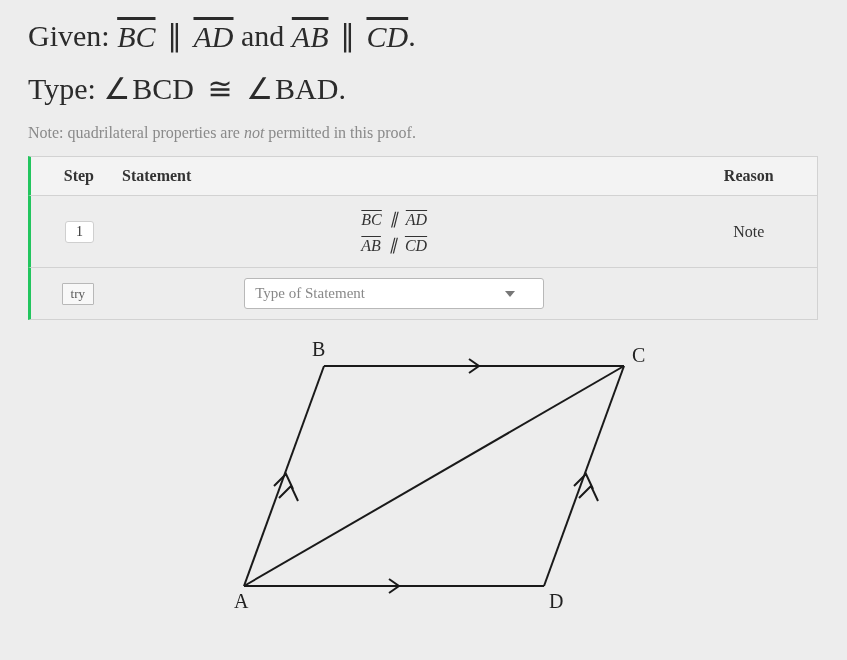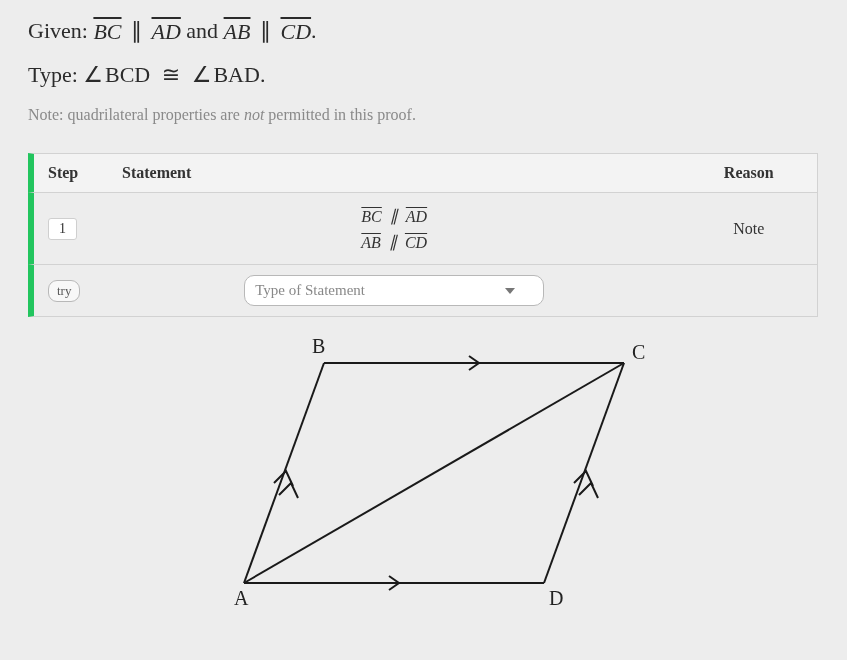--- a/index.html
+++ b/index.html
@@ -6,37 +6,37 @@
     body {
       font-family: "Times New Roman", Georgia, serif;
       background: #ededed;
       width: 847px;
       height: 660px;
       padding: 18px 28px;
       color: #222;
       overflow: hidden;
     }
     .given-line, .prove-line {
-      font-size: 22px;
+      font-size: 30px;
       margin-bottom: 18px;
       color: #2b2b2b;
     }
     .overline {
       text-decoration: overline;
       font-style: italic;
       display: inline-block;
       transform: translateY(1px);
     }
     .parallel-sym { display: inline-block; padding: 0 4px; }
     .angle-sym::before { content: "\2220"; padding-right: 2px; }
     .congr-sym::before { content: "\2245"; padding: 0 6px; }
     .note {
       font-size: 16px;
       color: #8a8a8a;
-      margin-bottom: 29px;
+      margin-bottom: 14px;
     }
     .note em { font-style: italic; }
 
     table.proof {
       border-collapse: separate;
       border-spacing: 0;
       width: 790px;
       font-size: 16px;
     }
     table.proof th, table.proof td {
@@ -45,50 +45,50 @@
       text-align: center;
       color: #333;
       vertical-align: middle;
     }
     table.proof th {
       font-weight: bold;
       background: #f3f3f3;
       border-top: 1px solid #d2d2d2;
     }
     table.proof th:first-child, table.proof td:first-child {
-      text-align: left;
+      text-align: right;
       width: 80px;
-      border-left: 6px solid #22c55e;
+      border-left: 3px solid #22c55e;
     }
     table.proof th:last-child, table.proof td:last-child {
       border-right: 1px solid #d2d2d2;
     }
     .step-num-box {
       display: inline-block;
       border: 1px solid #cfcfcf;
       border-radius: 3px;
       background: #fff;
       padding: 2px 10px;
       font-size: 14px;
       color: #333;
     }
     .try-btn {
       display: inline-block;
       border: 1px solid #b8b8b8;
-      border-radius: 9px;
+      border-radius: 1px;
       background: #f8f8f8;
       padding: 2px 8px;
       font-size: 13px;
       color: #5a5a5a;
       cursor: pointer;
     }
     .type-select {
       width: 300px;
       border: 1px solid #b8b8b8;
-      border-radius: 10px;
+      border-radius: 3px;
       background: #fff;
       padding: 6px 28px 6px 10px;
       font-size: 15px;
       color: #888;
       position: relative;
       cursor: pointer;
       display: inline-flex;
       align-items: center;
       justify-content: space-between;
     }

